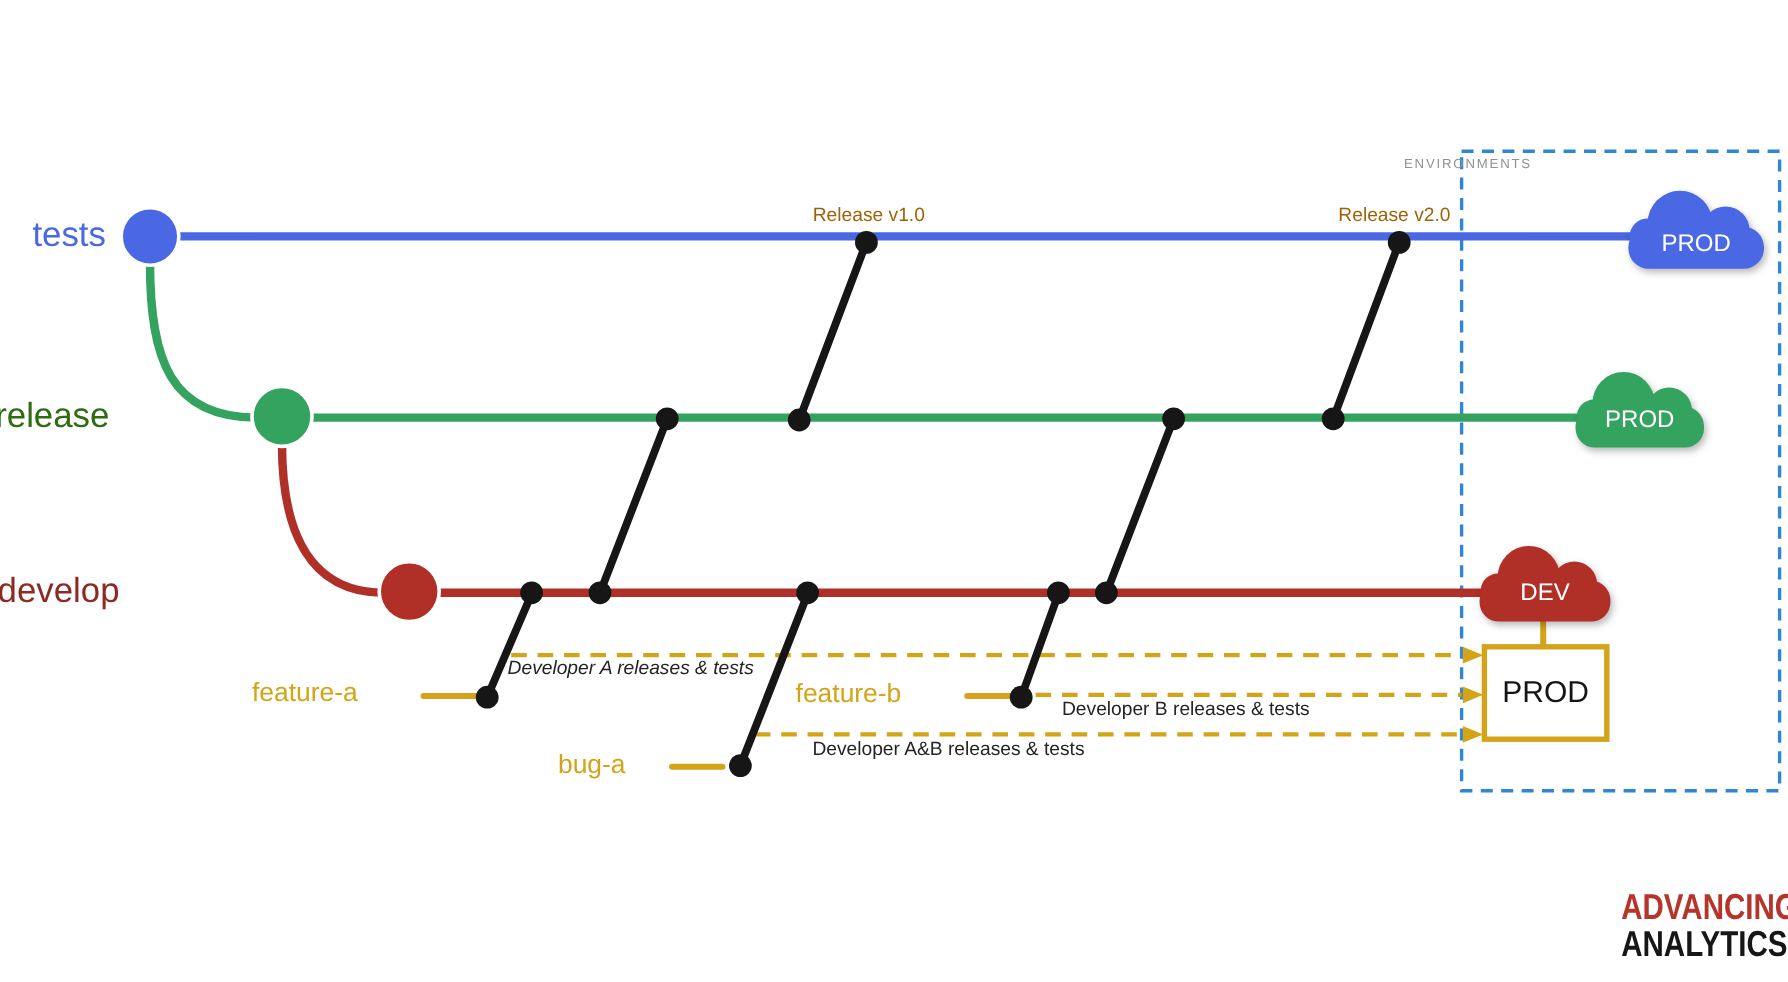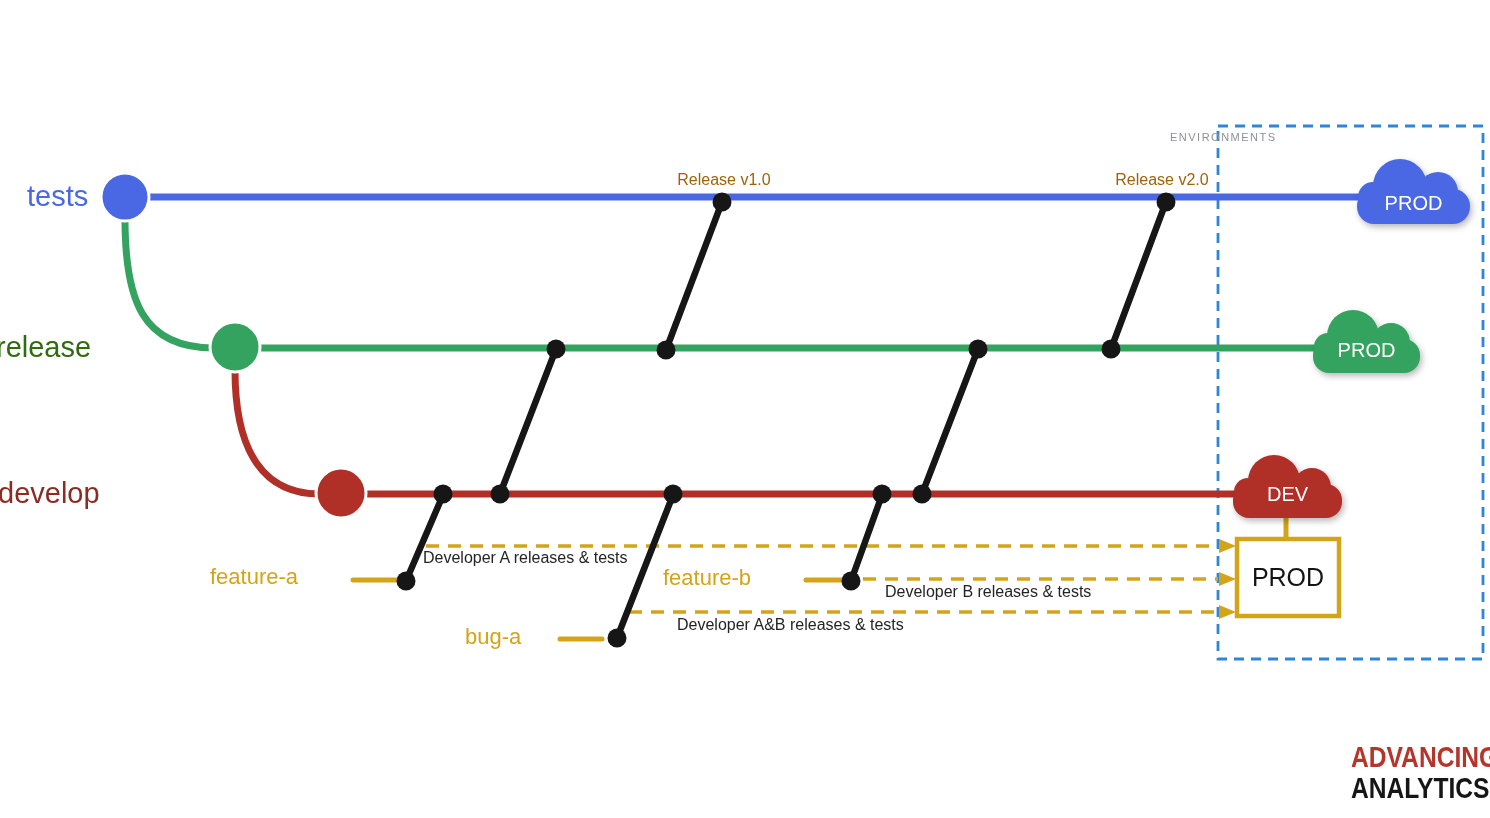--- a/index.html
+++ b/index.html
@@ -26,21 +26,21 @@
   .lbl-bug-a     { left:465px; top:624px; }
   .lbl-feature-b { left:663px; top:565px; }
 
   
   .release-tag { position:absolute; font-size:16px; color:#a16207; width:130px; text-align:center; white-space:nowrap; }
   .tag-v1 { left:659px;  top:171px; }
   .tag-v2 { left:1097px; top:171px; }
 
   
   .annot { position:absolute; font-size:16px; color:#242424; white-space:nowrap; }
-  .annot-a  { left:423px; top:549px; }
+  .annot-a  { left:423px; top:549px;font-style:italic; }
   .annot-b  { left:885px; top:583px; }
   .annot-ab { left:677px; top:616px; }
 
   
   .env-title { position:absolute; left:1170px; top:131px; font-size:11px; letter-spacing:1.5px; color:#8d9196; }
   .cloud-label { position:absolute; color:#ffffff; font-size:20px; font-weight:400; text-align:center; white-space:nowrap; }
   .cl-prod { left:1357px; width:113px; top:192px; }
   .cl-test { left:1313px; width:107px; top:339px; }
   .cl-dev  { left:1233px; width:109px; top:483px; }
   .user-label { position:absolute; left:1237px; width:102px; top:563px; text-align:center; font-size:25px; color:#141414; }

